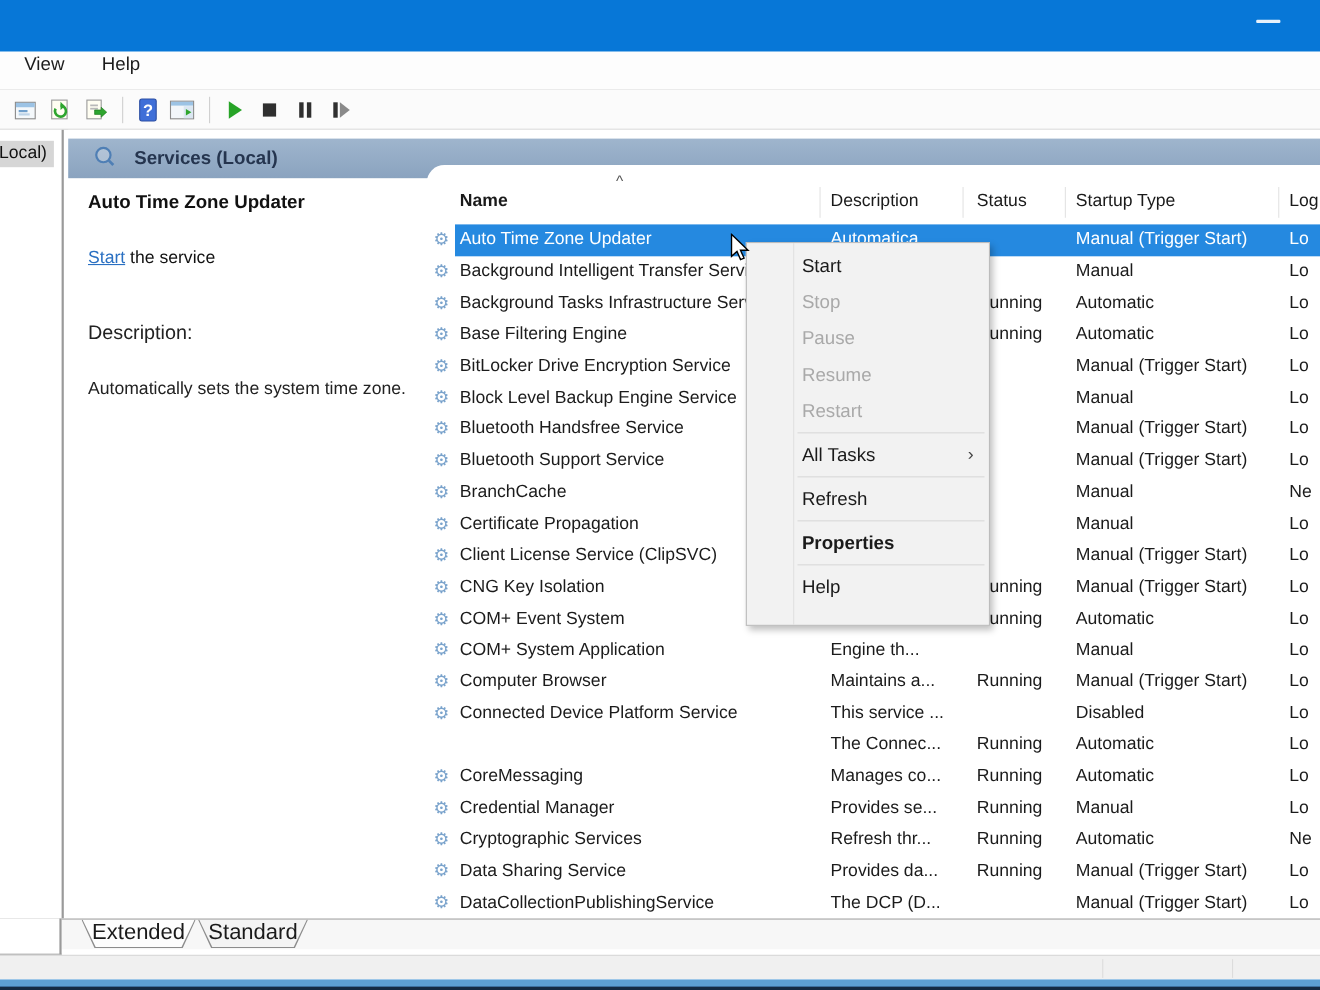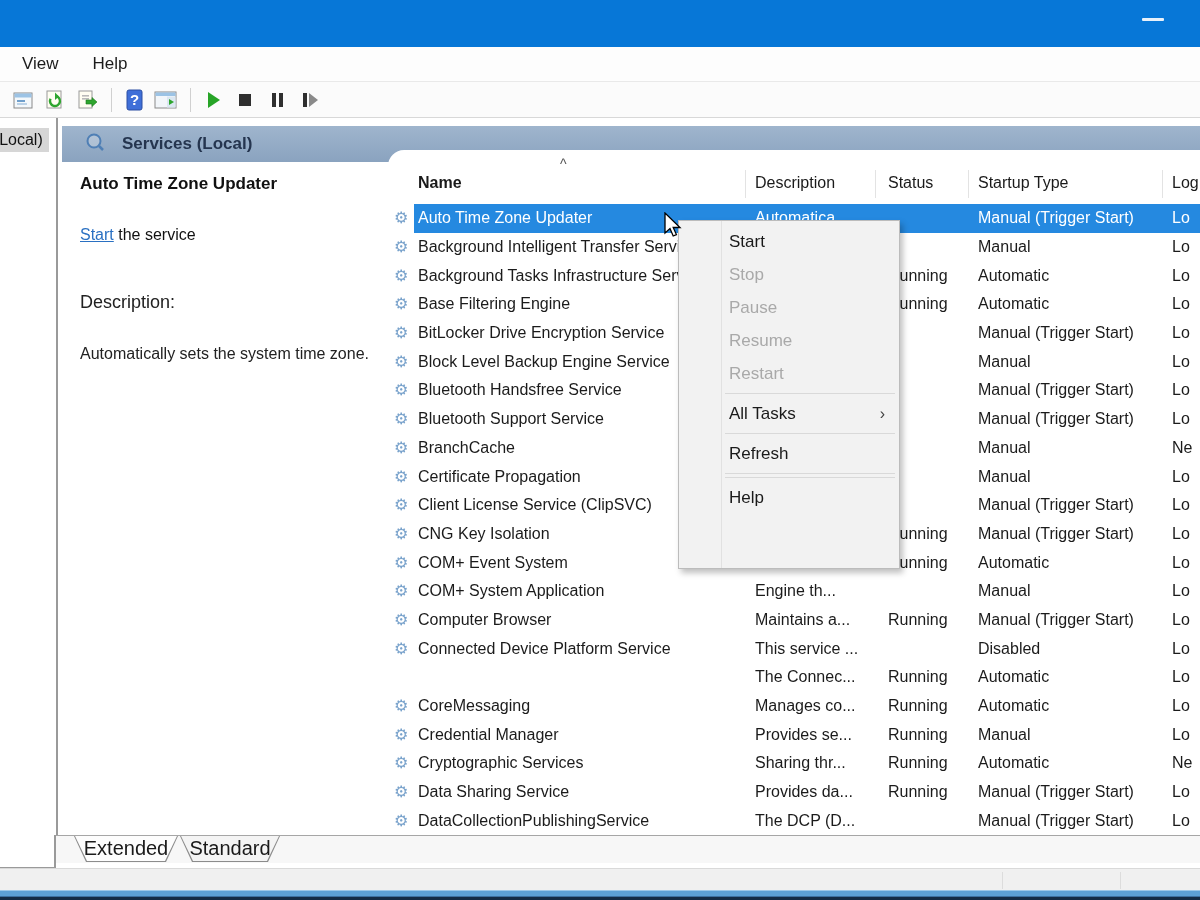--- a/index.html
+++ b/index.html
@@ -4,21 +4,21 @@
 <style>
   html,body{margin:0;padding:0;}
   body{font-family:"Liberation Sans", sans-serif; background:#fff; width:1200px;height:900px;overflow:hidden;}
   #page{position:relative;width:1200px;height:900px;background:#fff;overflow:hidden;}
 
   
   .titlebar{position:absolute;left:0;top:0;width:1200px;height:47px;background:#0777d7;}
   .min-dash{position:absolute;left:1142px;top:18px;width:22px;height:3px;background:#e8f1fa;border-radius:1px;}
 
   
-  .menubar{position:absolute;left:0;top:47px;width:1200px;height:35px;background:#fdfdfd;border-bottom:1px solid #e9e9e9;display:flex;align-items:center;padding-left:18px;box-sizing:border-box;}
+  .menubar{position:absolute;left:0;top:47px;width:1200px;height:35px;background:#fdfdfd;border-bottom:1px solid #e9e9e9;display:flex;padding-left:18px;box-sizing:border-box;}
   .menubar .mitem{font-size:17px;color:#1c1c1c;margin-right:26px;padding:2px 4px;}
 
   
   .toolbar{position:absolute;left:0;top:82px;width:1200px;height:36px;background:#fbfbfb;border-bottom:1px solid #d8d8d8;display:flex;align-items:center;padding-left:8px;box-sizing:border-box;}
   .tbtn{width:30px;height:28px;display:flex;align-items:center;justify-content:center;margin-right:2px;}
   .tsep{width:1px;height:24px;background:#d0d0d0;margin:0 7px;}
 
   
   .tree{position:absolute;left:0;top:118px;width:56px;height:717px;background:#fff;border-right:2px solid #9a9a9a;overflow:hidden;}
   .tree-sel{position:absolute;left:-78px;top:10px;height:24px;line-height:24px;background:#d6d6d6;color:#111;font-size:16px;padding:0 6px;white-space:nowrap;}
@@ -321,21 +321,21 @@
           </div>
           <div class="row">
             <div class="cell c-name"><span class="gear">⚙</span><span>Credential Manager</span></div>
             <div class="cell c-desc">Provides se...</div>
             <div class="cell c-status">Running</div>
             <div class="cell c-startup">Manual</div>
             <div class="cell c-logon">Lo</div>
           </div>
           <div class="row">
             <div class="cell c-name"><span class="gear">⚙</span><span>Cryptographic Services</span></div>
-            <div class="cell c-desc">Sharing thr...</div>
+            <div class="cell c-desc">Refresh thr...</div>
             <div class="cell c-status">Running</div>
             <div class="cell c-startup">Automatic</div>
             <div class="cell c-logon">Ne</div>
           </div>
           <div class="row">
             <div class="cell c-name"><span class="gear">⚙</span><span>Data Sharing Service</span></div>
             <div class="cell c-desc">Provides da...</div>
             <div class="cell c-status">Running</div>
             <div class="cell c-startup">Manual (Trigger Start)</div>
             <div class="cell c-logon">Lo</div>
@@ -356,20 +356,21 @@
   <div class="mi">Start</div>
       <div class="mi disabled">Stop</div>
       <div class="mi disabled">Pause</div>
       <div class="mi disabled">Resume</div>
       <div class="mi disabled">Restart</div>
       <div class="msep"></div>
       <div class="mi">All Tasks<span class="sub-arrow">›</span></div>
       <div class="msep"></div>
       <div class="mi">Refresh</div>
       <div class="msep"></div>
+      <div class="mi bold">Properties</div>
       <div class="msep"></div>
       <div class="mi">Help</div>
     </div>
 
   <div class="cursor">
     <svg width="22" height="28">
         <polygon points="1,1 1,21 6,16.5 9.2,24 12.4,22.6 9.2,15.5 16,15.5" fill="#fff" stroke="#000" stroke-width="1.3"></polygon>
       </svg>
   </div>
 

